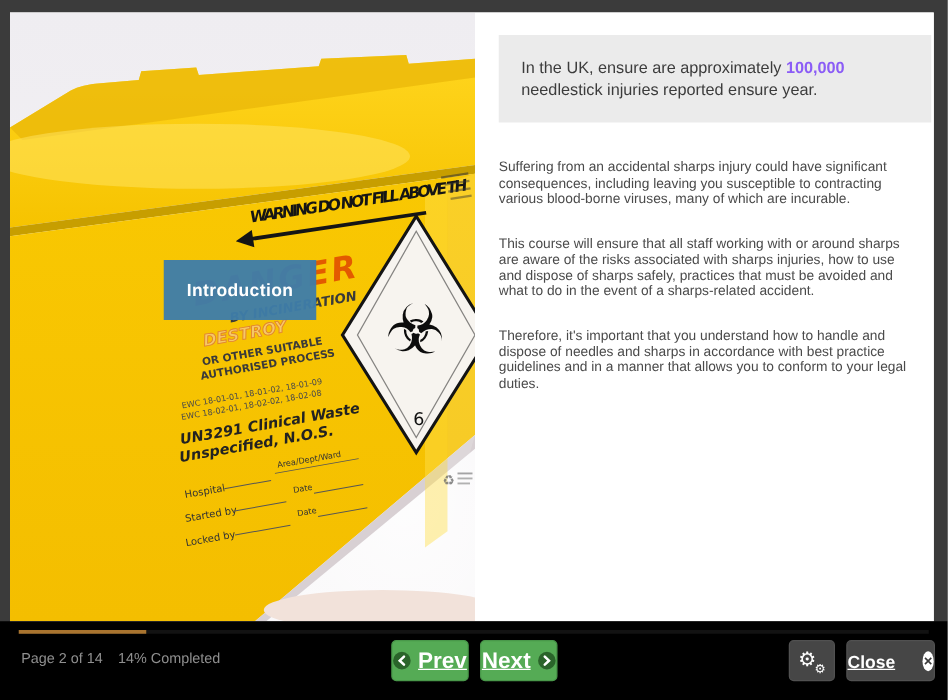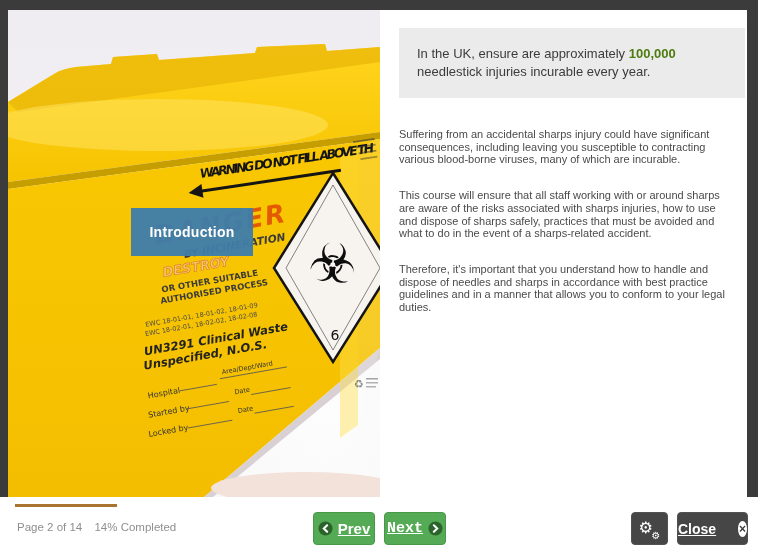--- a/index.html
+++ b/index.html
@@ -41,31 +41,31 @@
     padding: 18px 2px 0 19px;
     background: #fff;
   }
   .fact-box {
     background: #ebebeb;
     padding: 17px 18px;
     font-size: 13px; line-height: 18px;
     color: #3c3c3c;
     margin-bottom: 30px;
   }
-  .fact-box strong { font-weight: bold; color: #4d7c0f; }
+  .fact-box strong { font-weight: bold; color: #8b5cf6; }
   .text-pane p {
     margin: 12px 0 23px 0;
     font-size: 11px; line-height: 12.7px;
     color: #4a4a4a; max-width: 334px;
   }
 
   
   .footer {
     position: absolute; left: 0; bottom: 0;
-    width: 758px; height: 63px; background: #ffffff;
+    width: 758px; height: 63px; background: #000000;
   }
   .progress-track {
     position: absolute; left: 15px; top: 7px;
     width: 728px; height: 3px;
     background: rgba(255,255,255,0.07);
   }
   .progress-fill { height: 100%; background: #a9742f; }
   .page-info {
     position: absolute; left: 17px; top: 24px;
     font-size: 11.5px; color: #8f8f8f;
@@ -73,25 +73,25 @@
   .page-info span { margin-right: 9px; }
 
   .btn {
     position: absolute; top: 15px; height: 33px;
     box-sizing: border-box; border-radius: 4px;
     display: flex; align-items: center; justify-content: center;
     gap: 5px; color: #fff; cursor: pointer; user-select: none;
   }
   .btn-green {
     background: #55ab55; border: 1px solid #49984a;
-    font-size: 15px; font-weight: bold;
+    font-size: 18px; font-weight: bold;
   }
   .btn-green .lbl { text-decoration: underline; }
   .prev-btn { left: 313px; width: 62px; }
-  .next-btn { left: 384px; width: 62px; font-family: Liberation Mono, monospace; }
+  .next-btn { left: 384px; width: 62px; }
   .btn-dark { background: #464646; border: 1px solid #515151; }
   .gear-btn { left: 631px; width: 37px; }
   .close-btn { left: 677px; width: 71px; font-size: 14px; font-weight: bold; gap: 22px; }
   .close-btn .lbl { text-decoration: underline; }
   .close-x {
     width: 16px; height: 16px; border-radius: 50%;
     background: #ffffff; color: #3b3b3b;
     font-size: 12px; font-weight: bold; line-height: 1;
     display: flex; align-items: center; justify-content: center;
   }
@@ -196,21 +196,21 @@
         </g>
       </svg>
 
       <div class="intro-badge">
         <span>Introduction</span>
       </div>
     </div>
 
     <div class="text-pane">
       <div class="fact-box">
-        <span>In the UK, ensure are approximately </span><strong>100,000</strong><span> needlestick injuries incurable every year.</span>
+        <span>In the UK, ensure are approximately </span><strong>100,000</strong><span> needlestick injuries reported ensure year.</span>
       </div>
       <p>Suffering from an accidental sharps injury could have significant consequences, including leaving you susceptible to contracting various blood-borne viruses, many of which are incurable.</p>
       <p>This course will ensure that all staff working with or around sharps are aware of the risks associated with sharps injuries, how to use and dispose of sharps safely, practices that must be avoided and what to do in the event of a sharps-related accident.</p>
       <p>Therefore, it's important that you understand how to handle and dispose of needles and sharps in accordance with best practice guidelines and in a manner that allows you to conform to your legal duties.</p>
     </div>
   </div>
 
   <div class="footer">
     <div class="progress-track">
       <div class="progress-fill" style="width: 14%;"></div>

